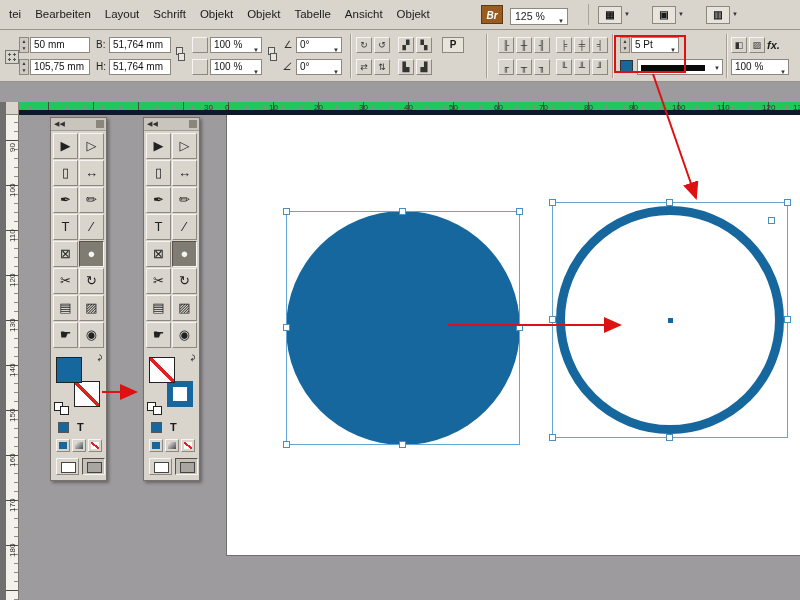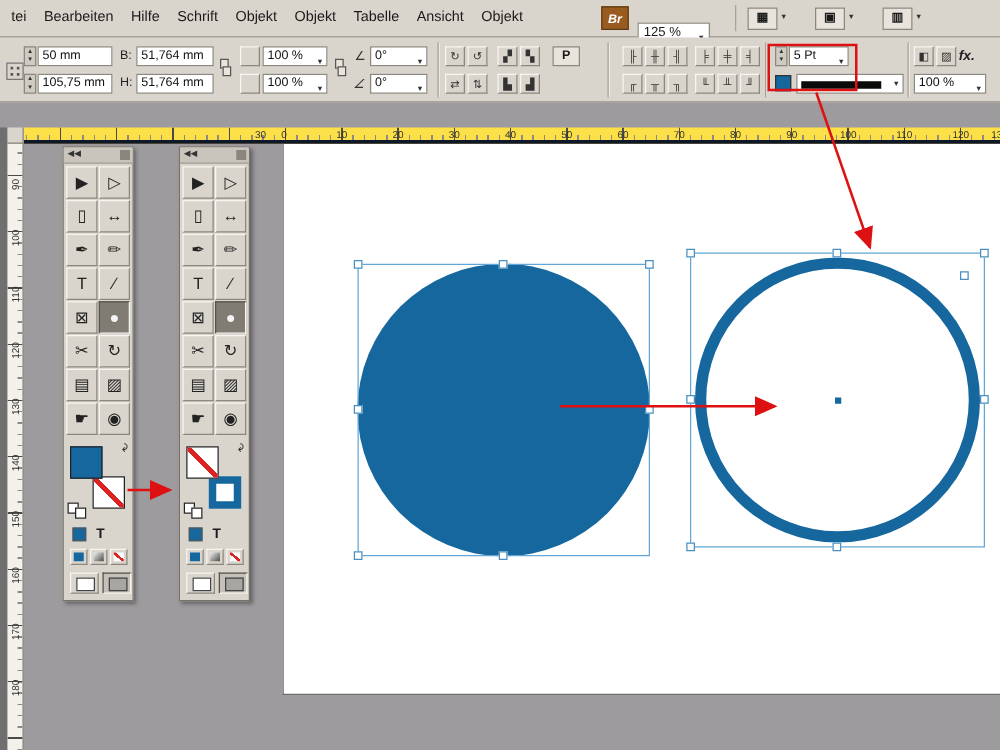--- a/index.html
+++ b/index.html
@@ -7,21 +7,21 @@
   .screen{position:relative;width:800px;height:600px;overflow:hidden;background:#9e9b9e;
           font-family:"Liberation Sans",sans-serif;color:#1a1a1a;}
 
   
   .menubar{position:absolute;left:0;top:0;width:800px;height:30px;background:#d9d5cd;
            border-bottom:1px solid #98928a;box-sizing:border-box;z-index:6;}
   .mitems{position:absolute;left:2px;top:0;height:30px;white-space:nowrap;}
   .mitem{display:inline-block;padding:0 7px;line-height:29px;font-size:11.5px;cursor:default;}
   .br{position:absolute;left:481px;top:5px;width:22px;height:19px;background:#9a5b21;color:#fff;
       font-size:10px;font-weight:bold;text-align:center;line-height:19px;border:1px solid #5e3a12;box-sizing:border-box;font-style:italic;}
-  .zoomf{position:absolute;left:510px;top:18px;width:58px;height:17px;background:#fff;border:1px solid #8c887f;
+  .zoomf{position:absolute;left:510px;top:8px;width:58px;height:17px;background:#fff;border:1px solid #8c887f;
          box-sizing:border-box;font-size:10.5px;line-height:15px;padding:0 14px 0 4px;}
   .zoomf::after{content:"▼";position:absolute;right:3px;top:5px;font-size:6px;color:#333;}
   .msep{position:absolute;left:588px;top:4px;width:1px;height:21px;background:#a8a49c;}
   .mgroup{position:absolute;top:6px;height:18px;}
   .micon{display:inline-block;width:22px;height:16px;border:1px solid #8c887f;background:#e8e4dc;
          font-size:10px;text-align:center;line-height:15px;vertical-align:top;}
   .mdd::after{content:"▼";font-size:6px;color:#333;vertical-align:top;line-height:16px;margin-left:2px;}
 
   
   .cpanel{position:absolute;left:0;top:30px;width:800px;height:52px;background:#d9d5cd;
@@ -55,22 +55,22 @@
   .tabbar{position:absolute;left:0;top:82px;width:800px;height:20px;background:#b2aea6;
           border-bottom:1px solid #8a867e;box-sizing:border-box;z-index:6;}
   .tab{position:absolute;left:1px;top:0;width:172px;height:20px;background:#d9d5cd;border:1px solid #8a867e;
        border-bottom:none;box-sizing:border-box;font-size:11px;line-height:18px;padding:0 16px 0 8px;white-space:nowrap;overflow:hidden;}
   .tabclose{position:absolute;right:5px;top:0;font-size:11px;line-height:18px;color:#333;}
 
   
   .lstrip{position:absolute;left:0;top:102px;width:6px;height:498px;background:#6f6f6f;z-index:5;}
   .rcorner{position:absolute;left:6px;top:102px;width:13px;height:13px;background:#d9d5cd;
            border-right:1px solid #8a867e;border-bottom:1px solid #8a867e;box-sizing:border-box;z-index:6;}
-  .ruler-h{position:absolute;left:19px;top:102px;right:0;height:13px;background:#fde047;
-           border-bottom:3px solid #0f172a;box-sizing:border-box;overflow:hidden;z-index:5;}
+  .ruler-h{position:absolute;left:19px;top:102px;right:0;height:13px;background:#22c55e;
+           border-bottom:5px solid #0f172a;box-sizing:border-box;overflow:hidden;z-index:5;}
   .ruler-h::before{content:"";position:absolute;left:-7px;right:0;bottom:0;height:4px;
            background:repeating-linear-gradient(90deg,#8a8a8a 0 1px,transparent 1px 9px);}
   .ruler-h::after{content:"";position:absolute;left:-16px;right:0;top:0;bottom:0;
            background:repeating-linear-gradient(90deg,#4a4a4a 0 1px,transparent 1px 45px);}
   .ruler-v{position:absolute;left:6px;top:115px;width:13px;bottom:0;background:#f4f1ea;
            border-right:1px solid #7c7870;box-sizing:border-box;overflow:hidden;z-index:5;}
   .ruler-v::before{content:"";position:absolute;top:-2px;bottom:0;right:0;width:4px;
            background:repeating-linear-gradient(180deg,#8a8a8a 0 1px,transparent 1px 9px);}
   .ruler-v::after{content:"";position:absolute;top:-20px;bottom:0;left:0;right:0;
            background:repeating-linear-gradient(180deg,#4a4a4a 0 1px,transparent 1px 45px);}
@@ -138,21 +138,21 @@
   .mode.preview i{background:#a9a5a0;}
 
   .overlay{position:absolute;left:0;top:0;z-index:20;pointer-events:none;}
 </style>
 </head>
 <body>
 
 <div class="screen">
 
   <div class="menubar">
-    <div class="mitems"><span class="mitem">tei</span><span class="mitem">Bearbeiten</span><span class="mitem">Hilfe</span><span class="mitem">Schrift</span><span class="mitem">Objekt</span><span class="mitem">Objekt</span><span class="mitem">Tabelle</span><span class="mitem">Ansicht</span><span class="mitem">Objekt</span></div>
+    <div class="mitems"><span class="mitem">tei</span><span class="mitem">Bearbeiten</span><span class="mitem">Layout</span><span class="mitem">Schrift</span><span class="mitem">Objekt</span><span class="mitem">Objekt</span><span class="mitem">Tabelle</span><span class="mitem">Ansicht</span><span class="mitem">Objekt</span></div>
     <span class="br">Br</span>
     <span class="zoomf">125 %</span>
     <span class="msep"></span>
     <span><span class="mgroup" style="left: 598px;"><b class="micon">▦</b><b class="mdd"></b></span><span class="mgroup" style="left: 652px;"><b class="micon">▣</b><b class="mdd"></b></span><span class="mgroup" style="left: 706px;"><b class="micon">▥</b><b class="mdd"></b></span></span>
   </div>
 
   <div class="cpanel">
     <span class="proxy"></span>
 
     <span class="spin" style="left:19px;top:7px"></span>

